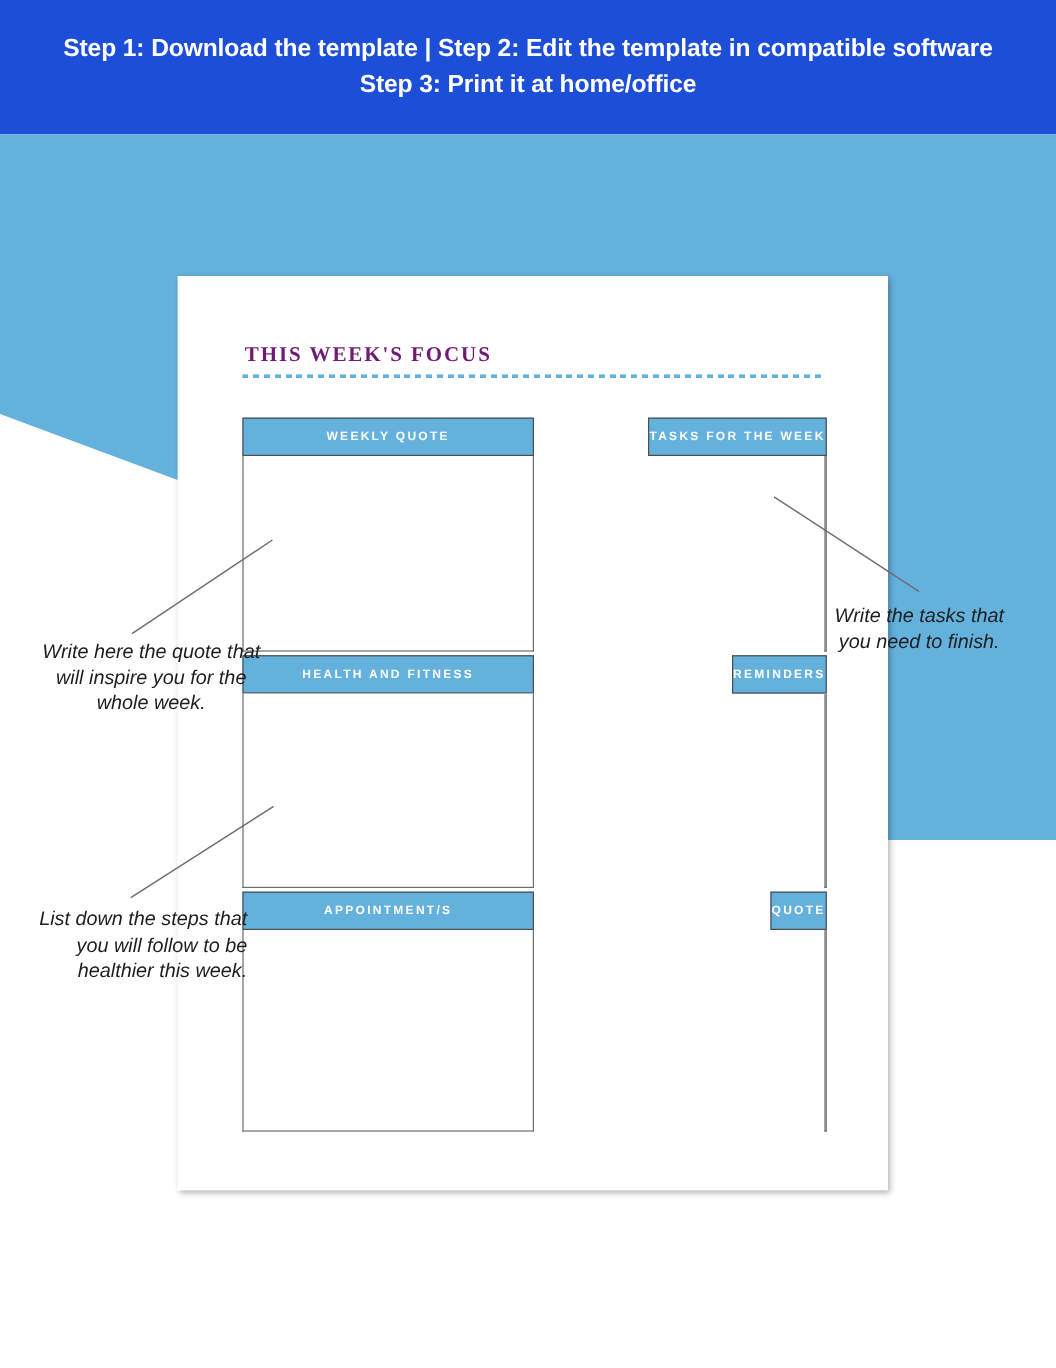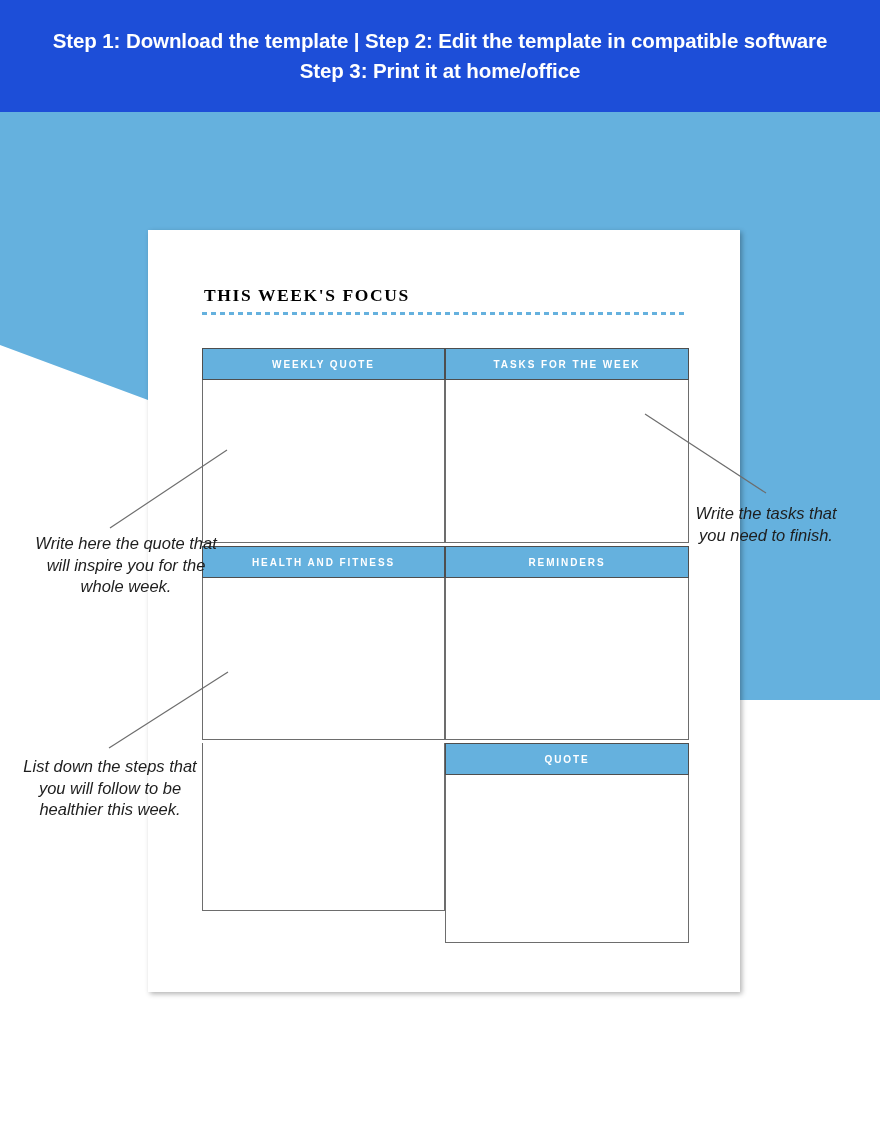--- a/index.html
+++ b/index.html
@@ -65,21 +65,21 @@
   }
 
   .sheet-title {
     position: absolute;
     left: 56px;
     top: 55px;
     font-family: "Liberation Serif", serif;
     font-size: 17.5px;
     font-weight: bold;
     letter-spacing: 1.6px;
-    color: #000000;
+    color: #701a75;
     white-space: nowrap;
     text-align: center;
   }
 
   .title-rule {
     position: absolute;
     left: 54px;
     top: 82px;
     width: 486px;
     height: 3px;
@@ -96,21 +96,21 @@
     top: 118px;
     width: 487px;
     display: flex;
     gap: 0px;
   }
   .col {
     display: flex;
     flex-direction: column;
   }
   .col-left  { width: 243px; }
-  .col-right { width: 244px; }
+  .col-right { width: 244px; align-items: flex-end; }
 
   .cell-head {
     background: #65b1de;
     border: 1px solid #4e4e4e;
     height: 32px;
     display: flex;
     align-items: center;
     justify-content: center;
     color: #ffffff;
     font-family: "Liberation Sans", sans-serif;
@@ -135,21 +135,21 @@
     position: absolute;
     font-family: "Liberation Sans", sans-serif;
     font-style: italic;
     font-size: 16.5px;
     line-height: 21.5px;
     color: #1e1e1e;
     text-align: center;
     z-index: 30;
   }
   .note-quote  { left: 30px;  top: 533px; width: 192px; }
-  .note-health { left: 14px;  top: 756px; width: 192px; }
+  .note-health { left: 14px;  top: 756px; width: 192px; text-align: right; }
   .note-tasks  { left: 686px; top: 503px; width: 160px; text-align: center; }
 
   
   .leaders {
     position: absolute;
     left: 0; top: 0;
     width: 880px; height: 1140px;
     z-index: 25;
     pointer-events: none;
   }
@@ -175,20 +175,21 @@
         <div class="cell-head">WEEKLY QUOTE</div>
         <div class="cell-body h-tall"></div>
 
         <div class="spacer-row"></div>
 
         <div class="cell-head">HEALTH AND FITNESS</div>
         <div class="cell-body h-mid"></div>
 
         <div class="spacer-row"></div>
 
+        <div class="cell-head">APPOINTMENT/S</div>
         <div class="cell-body h-short"></div>
       </div>
 
       <div class="col col-right">
         <div class="cell-head">TASKS FOR THE WEEK</div>
         <div class="cell-body h-tall"></div>
 
         <div class="spacer-row"></div>
 
         <div class="cell-head">REMINDERS</div>

